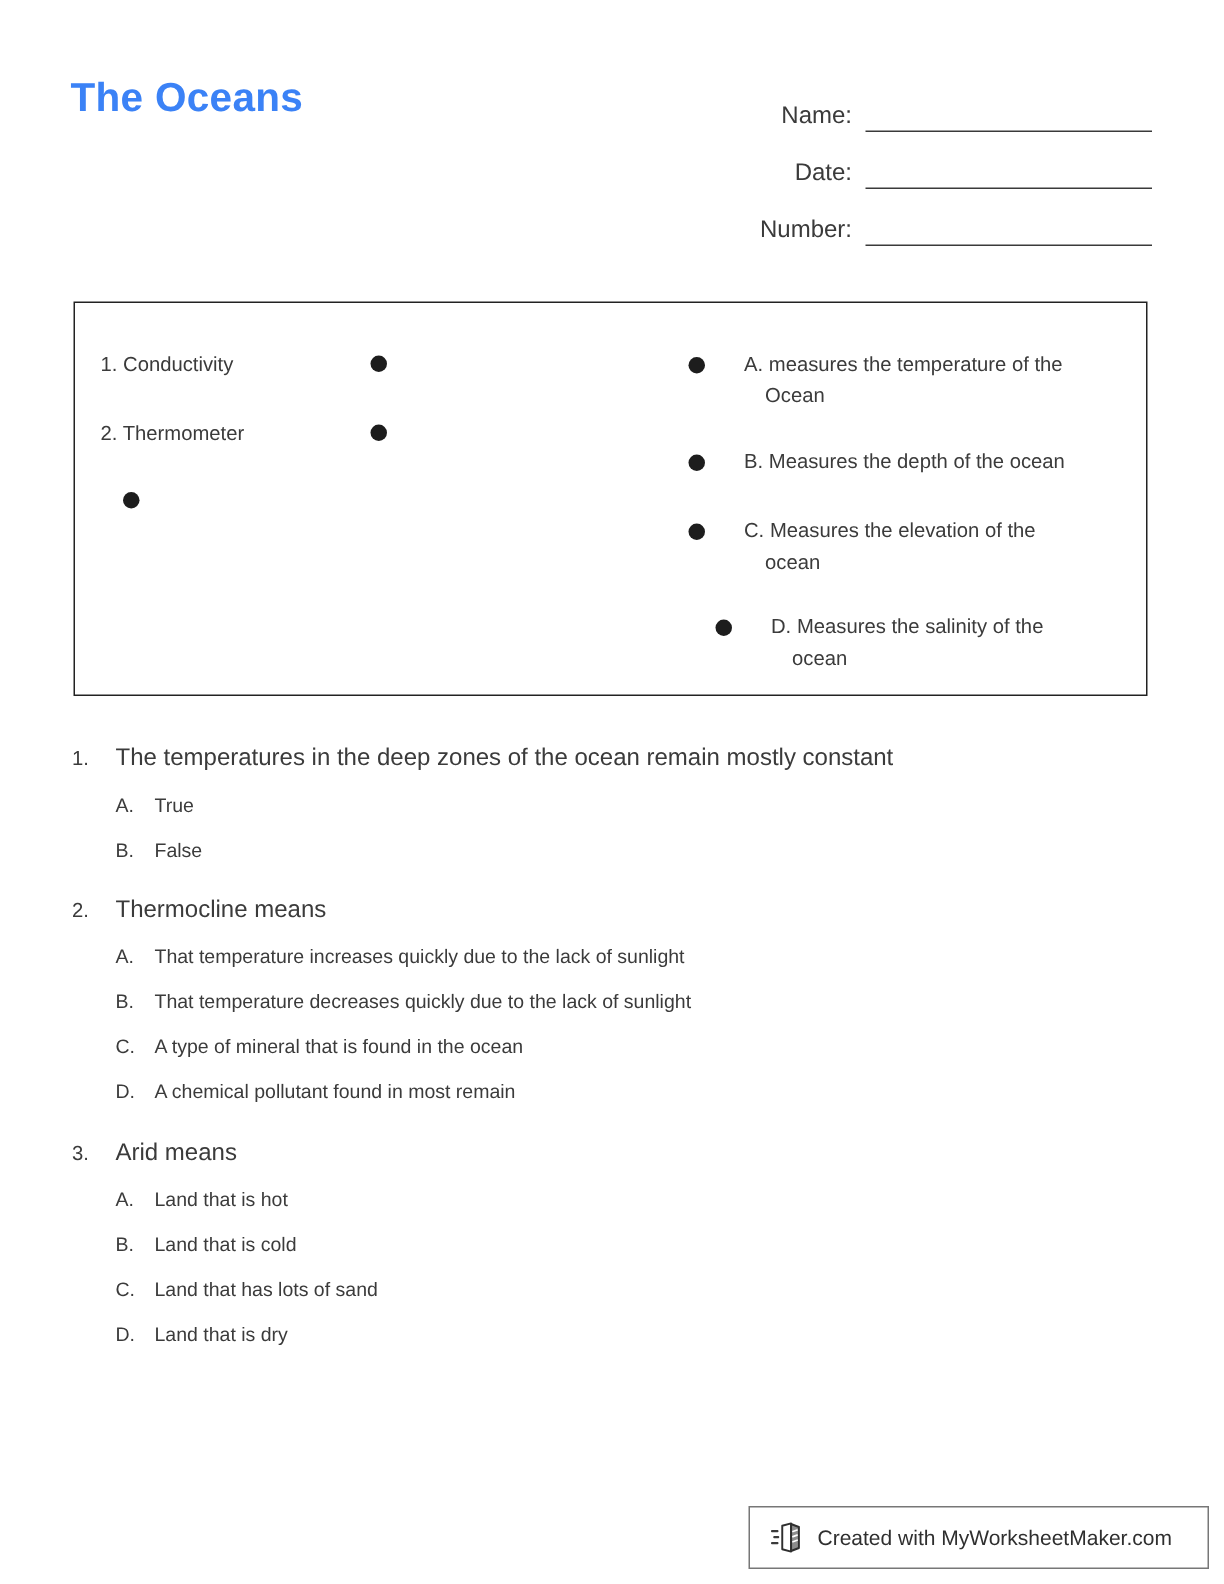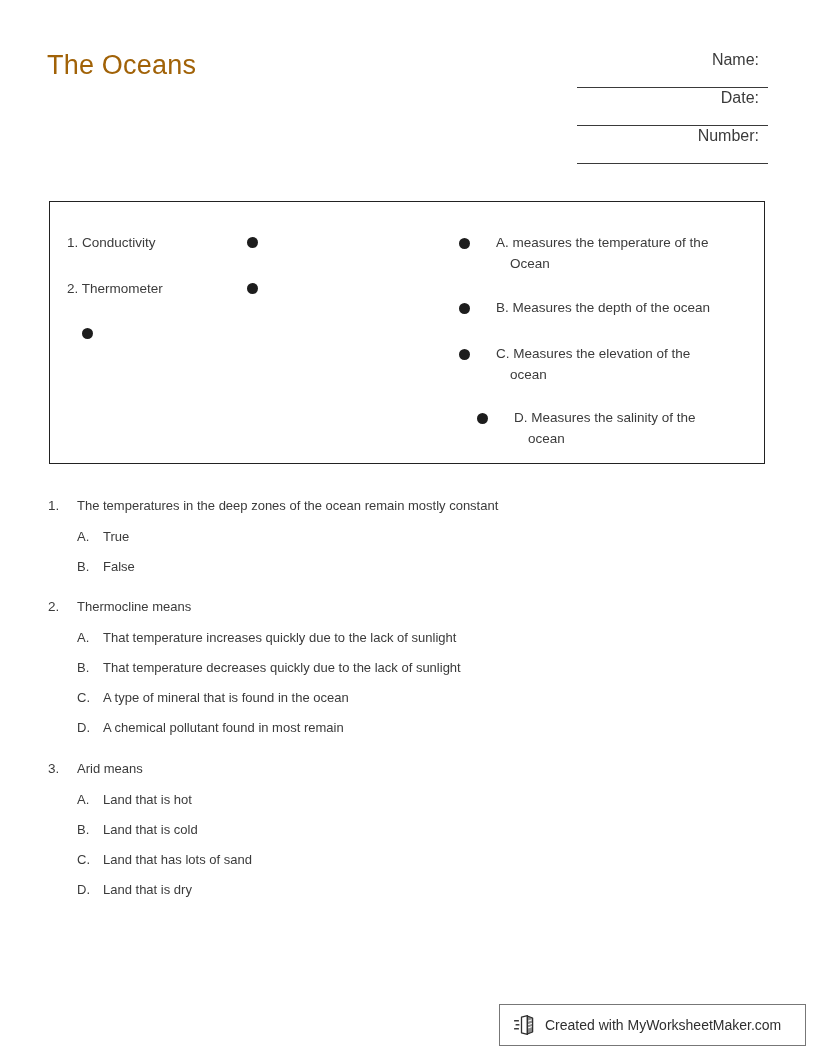--- a/index.html
+++ b/index.html
@@ -15,38 +15,37 @@
     color: #3b3b3b;
     -webkit-font-smoothing: antialiased;
   }
 
   
   .page-title {
     position: absolute;
     left: 47px;
     top: 50px;
     font-size: 27px;
-    font-weight: 400;
-    color: #a16207;
+    font-weight: 700;
+    color: #3b82f6;
     letter-spacing: 0.2px;
     white-space: nowrap;
   }
 
   .fields {
     position: absolute;
     right: 48px;
     top: 50px;
     width: 295px;
   }
   .field-row {
     display: flex;
     align-items: flex-end;
     justify-content: flex-end;
     height: 38px;
-    flex-direction: column;
   }
   .field-label {
     font-size: 16px;
     color: #3b3b3b;
     padding-right: 9px;
     white-space: nowrap;
     line-height: 20px;
   }
   .field-line {
     width: 191px;
@@ -146,21 +145,21 @@
     align-items: flex-start;
   }
   .q-num {
     width: 29px;
     flex: none;
     font-size: 13.5px;
     line-height: 20px;
     color: #3b3b3b;
   }
   .q-text {
-    font-size: 13px;
+    font-size: 16px;
     line-height: 20px;
     color: #3b3b3b;
   }
   .q-options {
     margin-top: 11px;
   }
   .q-option {
     display: flex;
     align-items: flex-start;
     margin-bottom: 10px;

